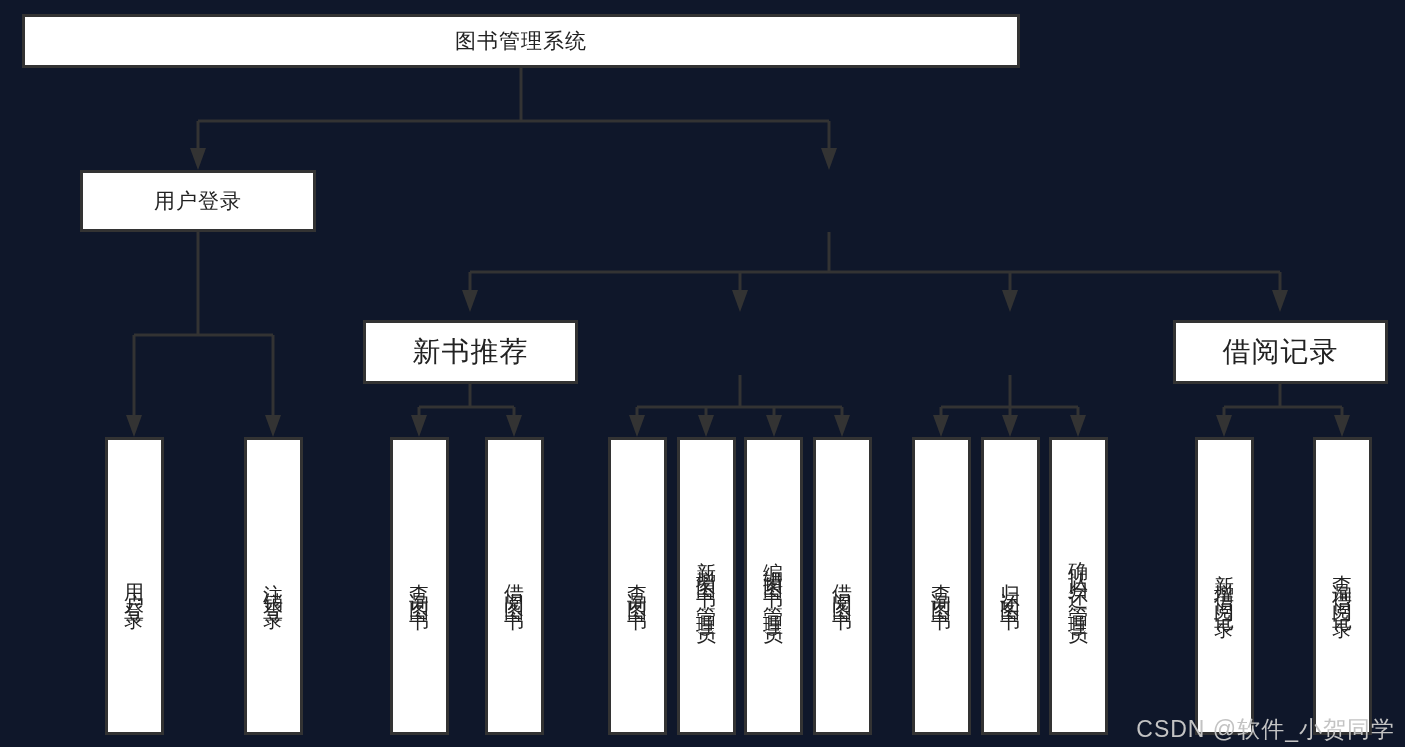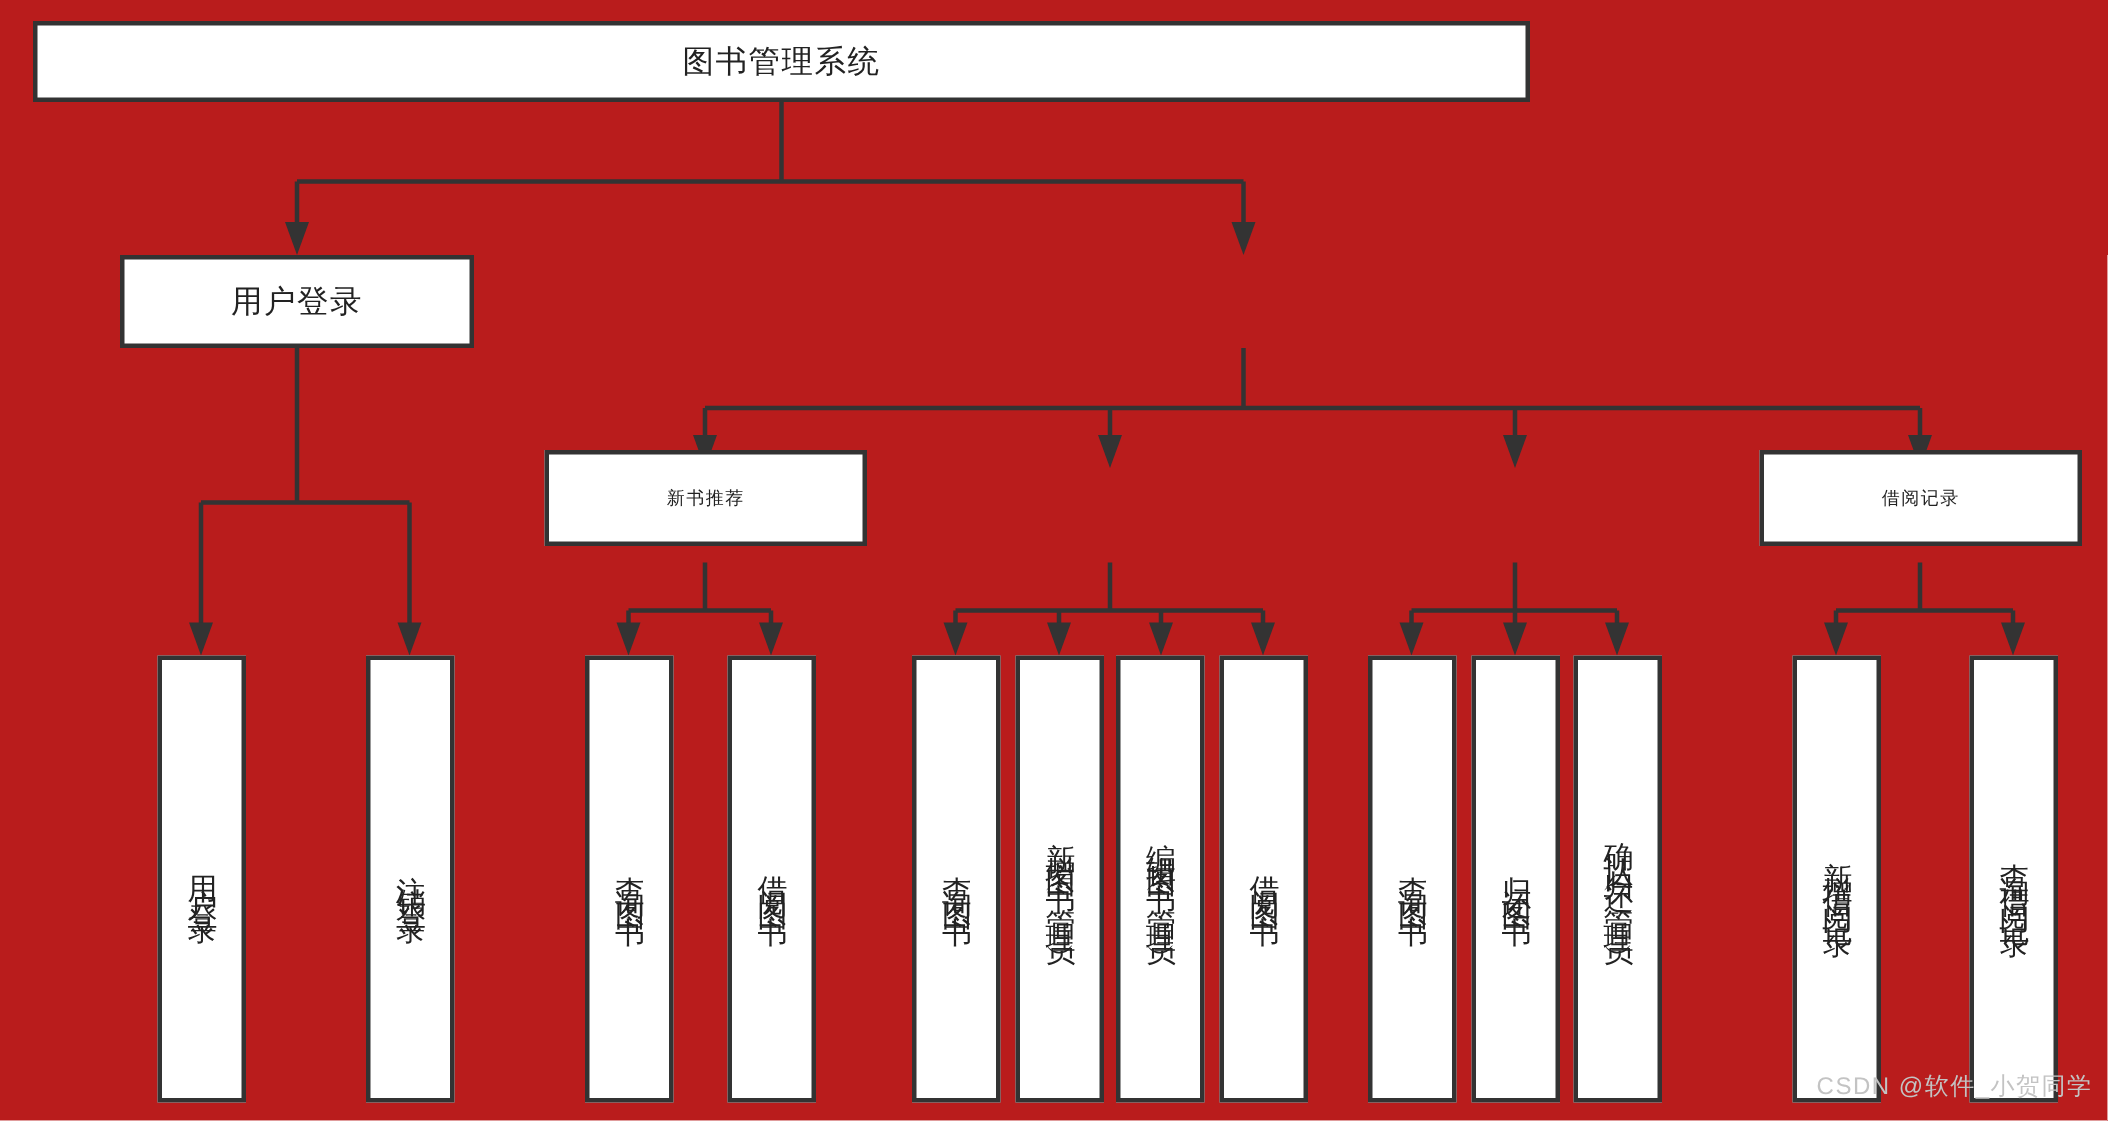--- a/index.html
+++ b/index.html
@@ -1,39 +1,39 @@
 <!DOCTYPE html>
 <html style="--line: #333333; --text: #222222; --boxbg: #ffffff; --watermark: #c3c3c3;"><head>
 <meta charset="utf-8">
 <style>
   html,body{margin:0;padding:0;background:#ffffff;}
   .canvas{
-    position:relative;width:1405px;height:747px;background:#b91c1c;
+    position:relative;width:1405px;height:747px;background:#0f172a;
     font-family:"Liberation Sans",sans-serif;overflow:hidden;
   }
   .wires{position:absolute;left:0;top:0;z-index:1;}
   .wires .ln{stroke:var(--line,#333);stroke-width:3;fill:none;}
   .wires .ah{fill:var(--line,#333);stroke:none;}
   .box{
     position:absolute;box-sizing:border-box;z-index:2;
     border:3px solid var(--line,#333);background:var(--boxbg,#fff);
     display:flex;align-items:center;justify-content:center;
     color:var(--text,#222);font-size:21px;letter-spacing:1px;white-space:nowrap;
   }
   .root{left:22px;top:14px;width:998px;height:54px;}
   .lvl2{top:170px;width:236px;height:62px;}
-  .lvl3{top:300px;width:215px;height:64px;font-size:12px;}
+  .lvl3{top:320px;width:215px;height:64px;font-size:28px;}
   .leaf{top:437px;width:59px;height:298px;font-size:20px;letter-spacing:0;}
   .leaf .vtext{
     writing-mode:vertical-rl;text-orientation:mixed;
     letter-spacing:9px;line-height:1;white-space:nowrap;
   }
   .watermark{
     position:absolute;top:714px;right:10px;z-index:5;
-    font-size:16px;letter-spacing:1px;color:var(--watermark,#c3c3c3);
+    font-size:23px;letter-spacing:1px;color:var(--watermark,#c3c3c3);
   }
 </style>
 </head>
 <body>
 
 <div class="canvas">
 
   <svg class="wires" width="1405" height="747" viewBox="0 0 1405 747">
 
     <path class="ln" d="M521 68 V121 M198 121 H829 M198 121 V152 M829 121 V152"></path>

